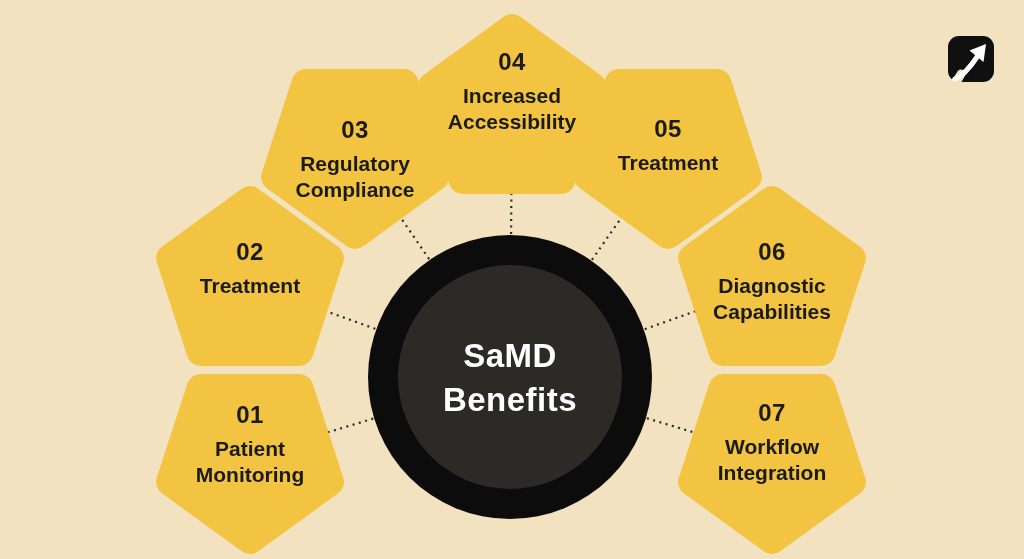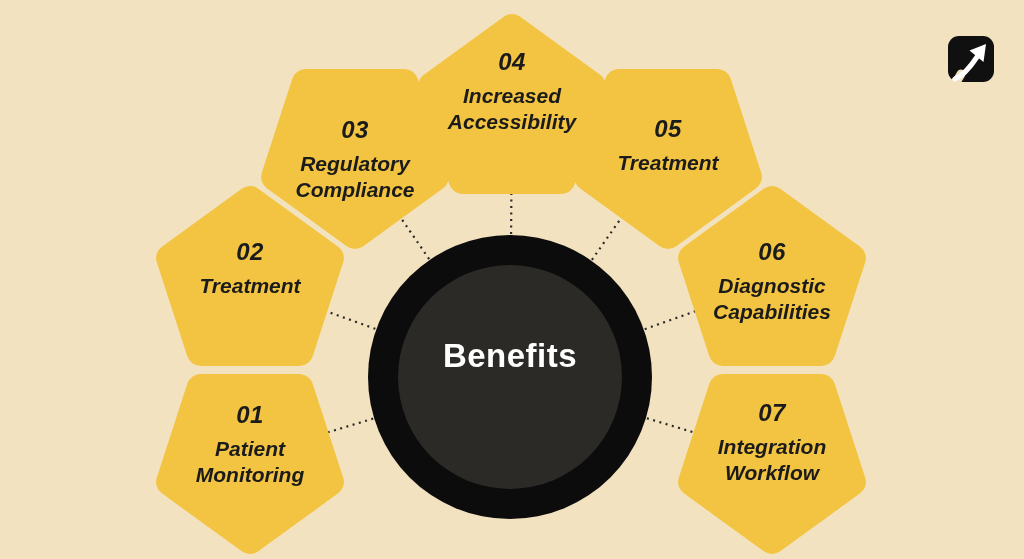--- a/index.html
+++ b/index.html
@@ -14,21 +14,20 @@
   .stage svg.diagram-canvas {
     position: absolute;
     left: 0; top: 0;
   }
   .node-text {
     position: absolute;
     width: 200px;
     text-align: center;
     color: #1B1B1B;
     pointer-events: none;
-    font-style: italic;
   }
   .node-num {
     display: block;
     font-size: 24px;
     font-weight: 700;
     line-height: 30px;
     margin-bottom: 6px;
     letter-spacing: 0.5px;
   }
   .node-line {
@@ -121,21 +120,22 @@
   </div>
 
   <div class="node-text" style="left:672px; top:237px;">
     <span class="node-num">06</span>
     <span class="node-line">Diagnostic</span>
     <span class="node-line">Capabilities</span>
   </div>
 
   <div class="node-text" style="left:672px; top:398px;">
     <span class="node-num">07</span>
+    <span class="node-line">Workflow</span>
     <span class="node-line">Integration</span>
-    <span class="node-line">Workflow</span>
   </div>
 
   <div class="center-text">
+    <span class="center-line">SaMD</span>
     <span class="center-line">Benefits</span>
   </div>
 
 </div>
 
 </body></html>

